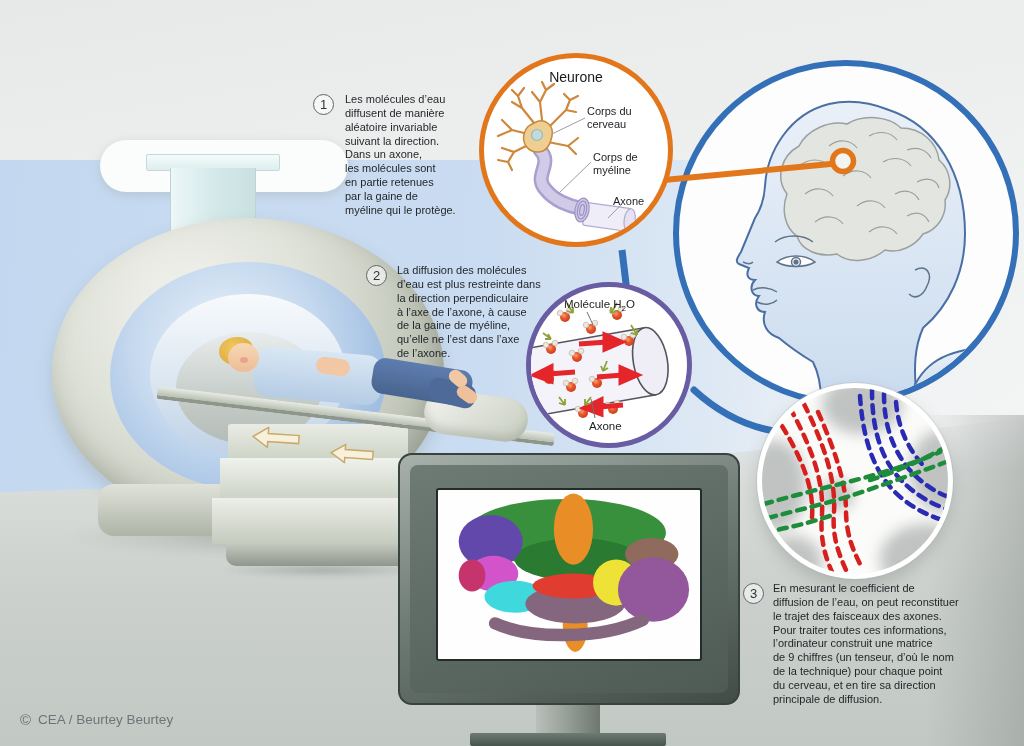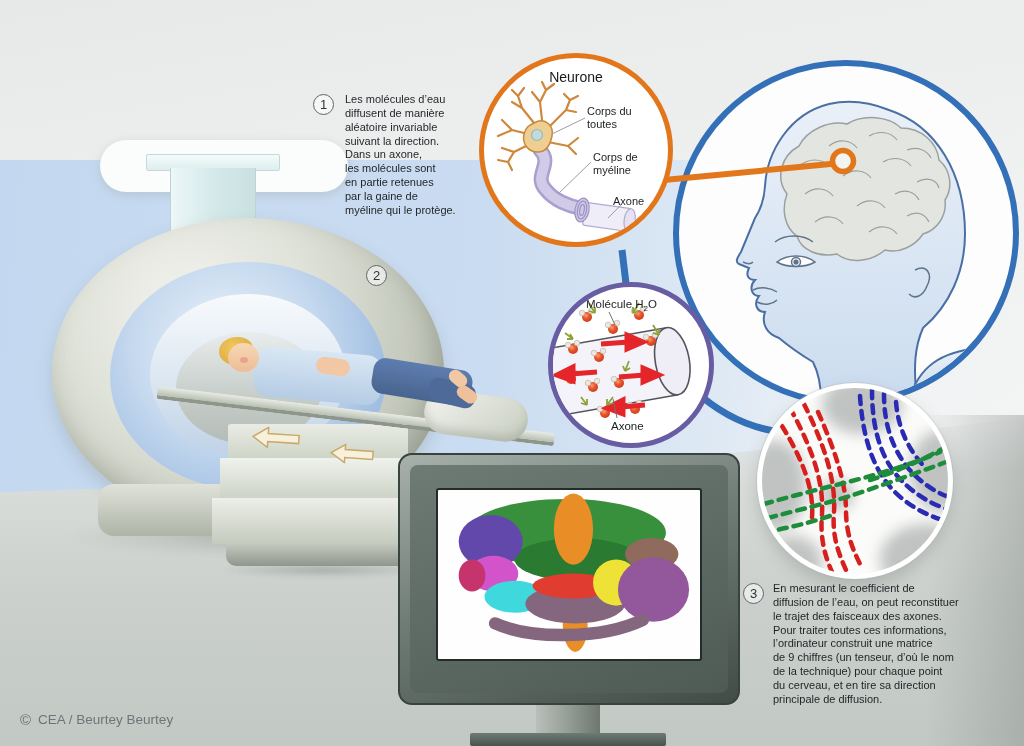--- a/index.html
+++ b/index.html
@@ -92,21 +92,21 @@
   .step-3-marker{left:743px;top:583px;}
   .copyright{left:20px;top:712px;z-index:40;display:flex;align-items:center;gap:7px;
     color:#6F7478;font-size:13.5px;}
   .copyright-icon{font-size:15px;line-height:1;}
 
   
   .circle-head{left:673px;top:60px;width:346px;height:346px;border-radius:50%;z-index:10;
     border:6px solid var(--blue,#3470B8);background:#FDFDFD;overflow:hidden;}
   .inset-neuron{left:479px;top:53px;width:194px;height:194px;border-radius:50%;z-index:30;
     border:5px solid var(--orange,#E2761B);background:#FFFFFF;overflow:hidden;}
-  .inset-molecule{left:548px;top:282px;width:166px;height:166px;border-radius:50%;z-index:25;
+  .inset-molecule{left:526px;top:282px;width:166px;height:166px;border-radius:50%;z-index:25;
     border:5px solid var(--purple,#685CA2);background:#FFFFFF;overflow:hidden;}
   .circle-fiber{left:757px;top:383px;width:196px;height:196px;border-radius:50%;z-index:20;
     border:5px solid rgba(255,255,255,.97);background:#FBFBFA;overflow:hidden;
     box-shadow:0 0 0 1px rgba(175,180,177,.35),0 8px 16px rgba(90,95,92,.25);}
   .connector-overlay{left:0;top:0;width:1024px;height:746px;z-index:12;pointer-events:none;}
 
   .inset-label{position:absolute;font-size:11px;line-height:1.18;color:#1C1F22;white-space:pre-line;}
   .neuron-title{left:0;right:0;top:11px;text-align:center;font-size:14px;color:#17191B;}
   .lbl-soma{left:103px;top:47px;}
   .lbl-myelin{left:109px;top:93px;}
@@ -250,21 +250,21 @@
       <path d="M52,64 C62,60 70,68 68,78 C66,88 62,94 54,94 C44,94 38,86 40,76 C42,68 46,67 52,64 Z" fill="#EFCE92" stroke="#C6883E" stroke-width="1.5"></path>
       <circle cx="53" cy="77" r="5.5" fill="#C2DADC" stroke="#93B9BD" stroke-width="1.2"></circle>
       <g stroke="#9A9FA3" stroke-width="1" fill="none">
         <line x1="101" y1="60" x2="68" y2="76"></line>
         <line x1="107" y1="104" x2="74" y2="136"></line>
         <line x1="137" y1="147" x2="124" y2="160"></line>
       </g>
     </svg>
     <div class="inset-label neuron-title">Neurone</div>
     <div class="inset-label lbl-soma">Corps du
-toutes</div>
+cerveau</div>
     <div class="inset-label lbl-myelin">Corps de
 myéline</div>
     <div class="inset-label lbl-axon-n">Axone</div>
   </div>
 
   <div class="abs inset-molecule">
     <svg class="inset-svg" width="156" height="156" viewBox="0 0 156 156">
       <defs>
         <radialGradient id="mol" cx="40%" cy="35%" r="70%">
           <stop offset="0" stop-color="#F5A26E"></stop>
@@ -429,20 +429,27 @@
 suivant la direction.
 Dans un axone,
 les molécules sont
 en partie retenues
 par la gaine de
 myéline qui le protège.</div>
 
   <div class="abs step-marker step-2-marker">
       <span>2</span>
     </div>
+  <div class="abs step-text step-2-text">La diffusion des molécules
+d’eau est plus restreinte dans
+la direction perpendiculaire
+à l’axe de l’axone, à cause
+de la gaine de myéline,
+qu’elle ne l’est dans l’axe
+de l’axone.</div>
 
   <div class="abs step-marker step-3-marker">
       <span>3</span>
     </div>
   <div class="abs step-text step-3-text">En mesurant le coefficient de
 diffusion de l’eau, on peut reconstituer
 le trajet des faisceaux des axones.
 Pour traiter toutes ces informations,
 l’ordinateur construit une matrice
 de 9 chiffres (un tenseur, d’où le nom

